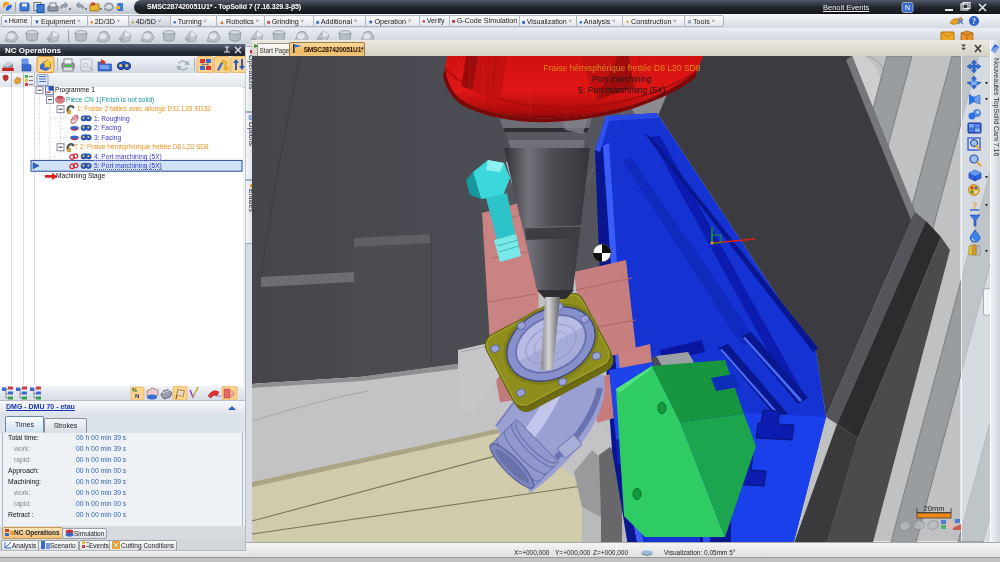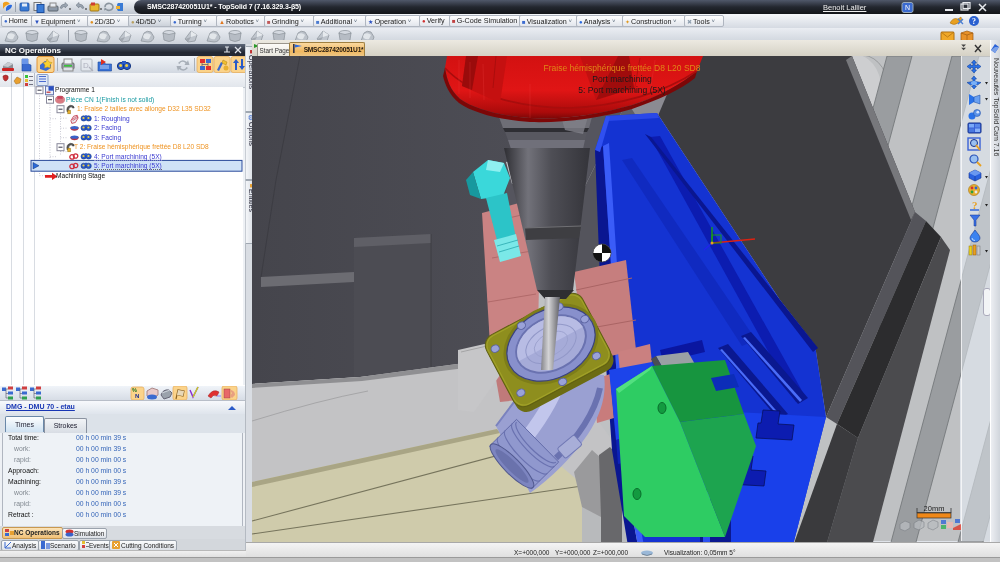--- a/index.html
+++ b/index.html
@@ -65,21 +65,21 @@
   <circle cx="86" cy="9" r="0.9" fill="#555"></circle>
   <rect x="90" y="4" width="9" height="7" rx="1" fill="#e8b830" stroke="#a07818"></rect>
     <rect x="91" y="2.5" width="4" height="3" fill="#d04030"></rect>
   <circle cx="101" cy="9" r="0.9" fill="#555"></circle>
   <path d="M105,7 a4,3.5 0 1 1 1.5,2.6" fill="none" stroke="#8a949e" stroke-width="1.6"></path>
     <path d="M104,10.5 l3.5,-1 -2.8,-2.2 z" fill="#8a949e"></path>
   <path d="M118,3 l5,0 0,8 -5,0 q-2,-2 0,-4 q-2,-2 0,-4 z" fill="#3a7bd5"></path>
     <rect x="116" y="6" width="4" height="3" fill="#f0b030"></rect>
 </svg>
 <div class="abs" id="titletext">SMSC287420051U1* - TopSolid 7 (7.16.329.3-β5)</div>
-<div class="abs" id="user">Benoit Lallier</div>
+<div class="abs" id="user">Benoit Events</div>
 <svg class="abs" style="left:900px;top:2px" width="100" height="11">
   <rect x="2" y="0.5" width="11" height="10" rx="2" fill="#3a6ad0" stroke="#9ab"></rect>
     <text x="7.5" y="8" font-size="7" fill="#fff" text-anchor="middle" font-family="Liberation Sans">N</text>
   <rect x="45" y="7" width="8" height="2" fill="#e8eaee"></rect>
   <rect x="61" y="2" width="7" height="6" fill="none" stroke="#e8eaee" stroke-width="1.2"></rect>
     <rect x="63" y="0.5" width="7" height="6" fill="none" stroke="#e8eaee" stroke-width="1.2"></rect>
   <path d="M79,2 l7,7 m0,-7 l-7,7" stroke="#e8eaee" stroke-width="1.5"></path>
 </svg>
 
 <div class="abs" id="ribbon"></div>

